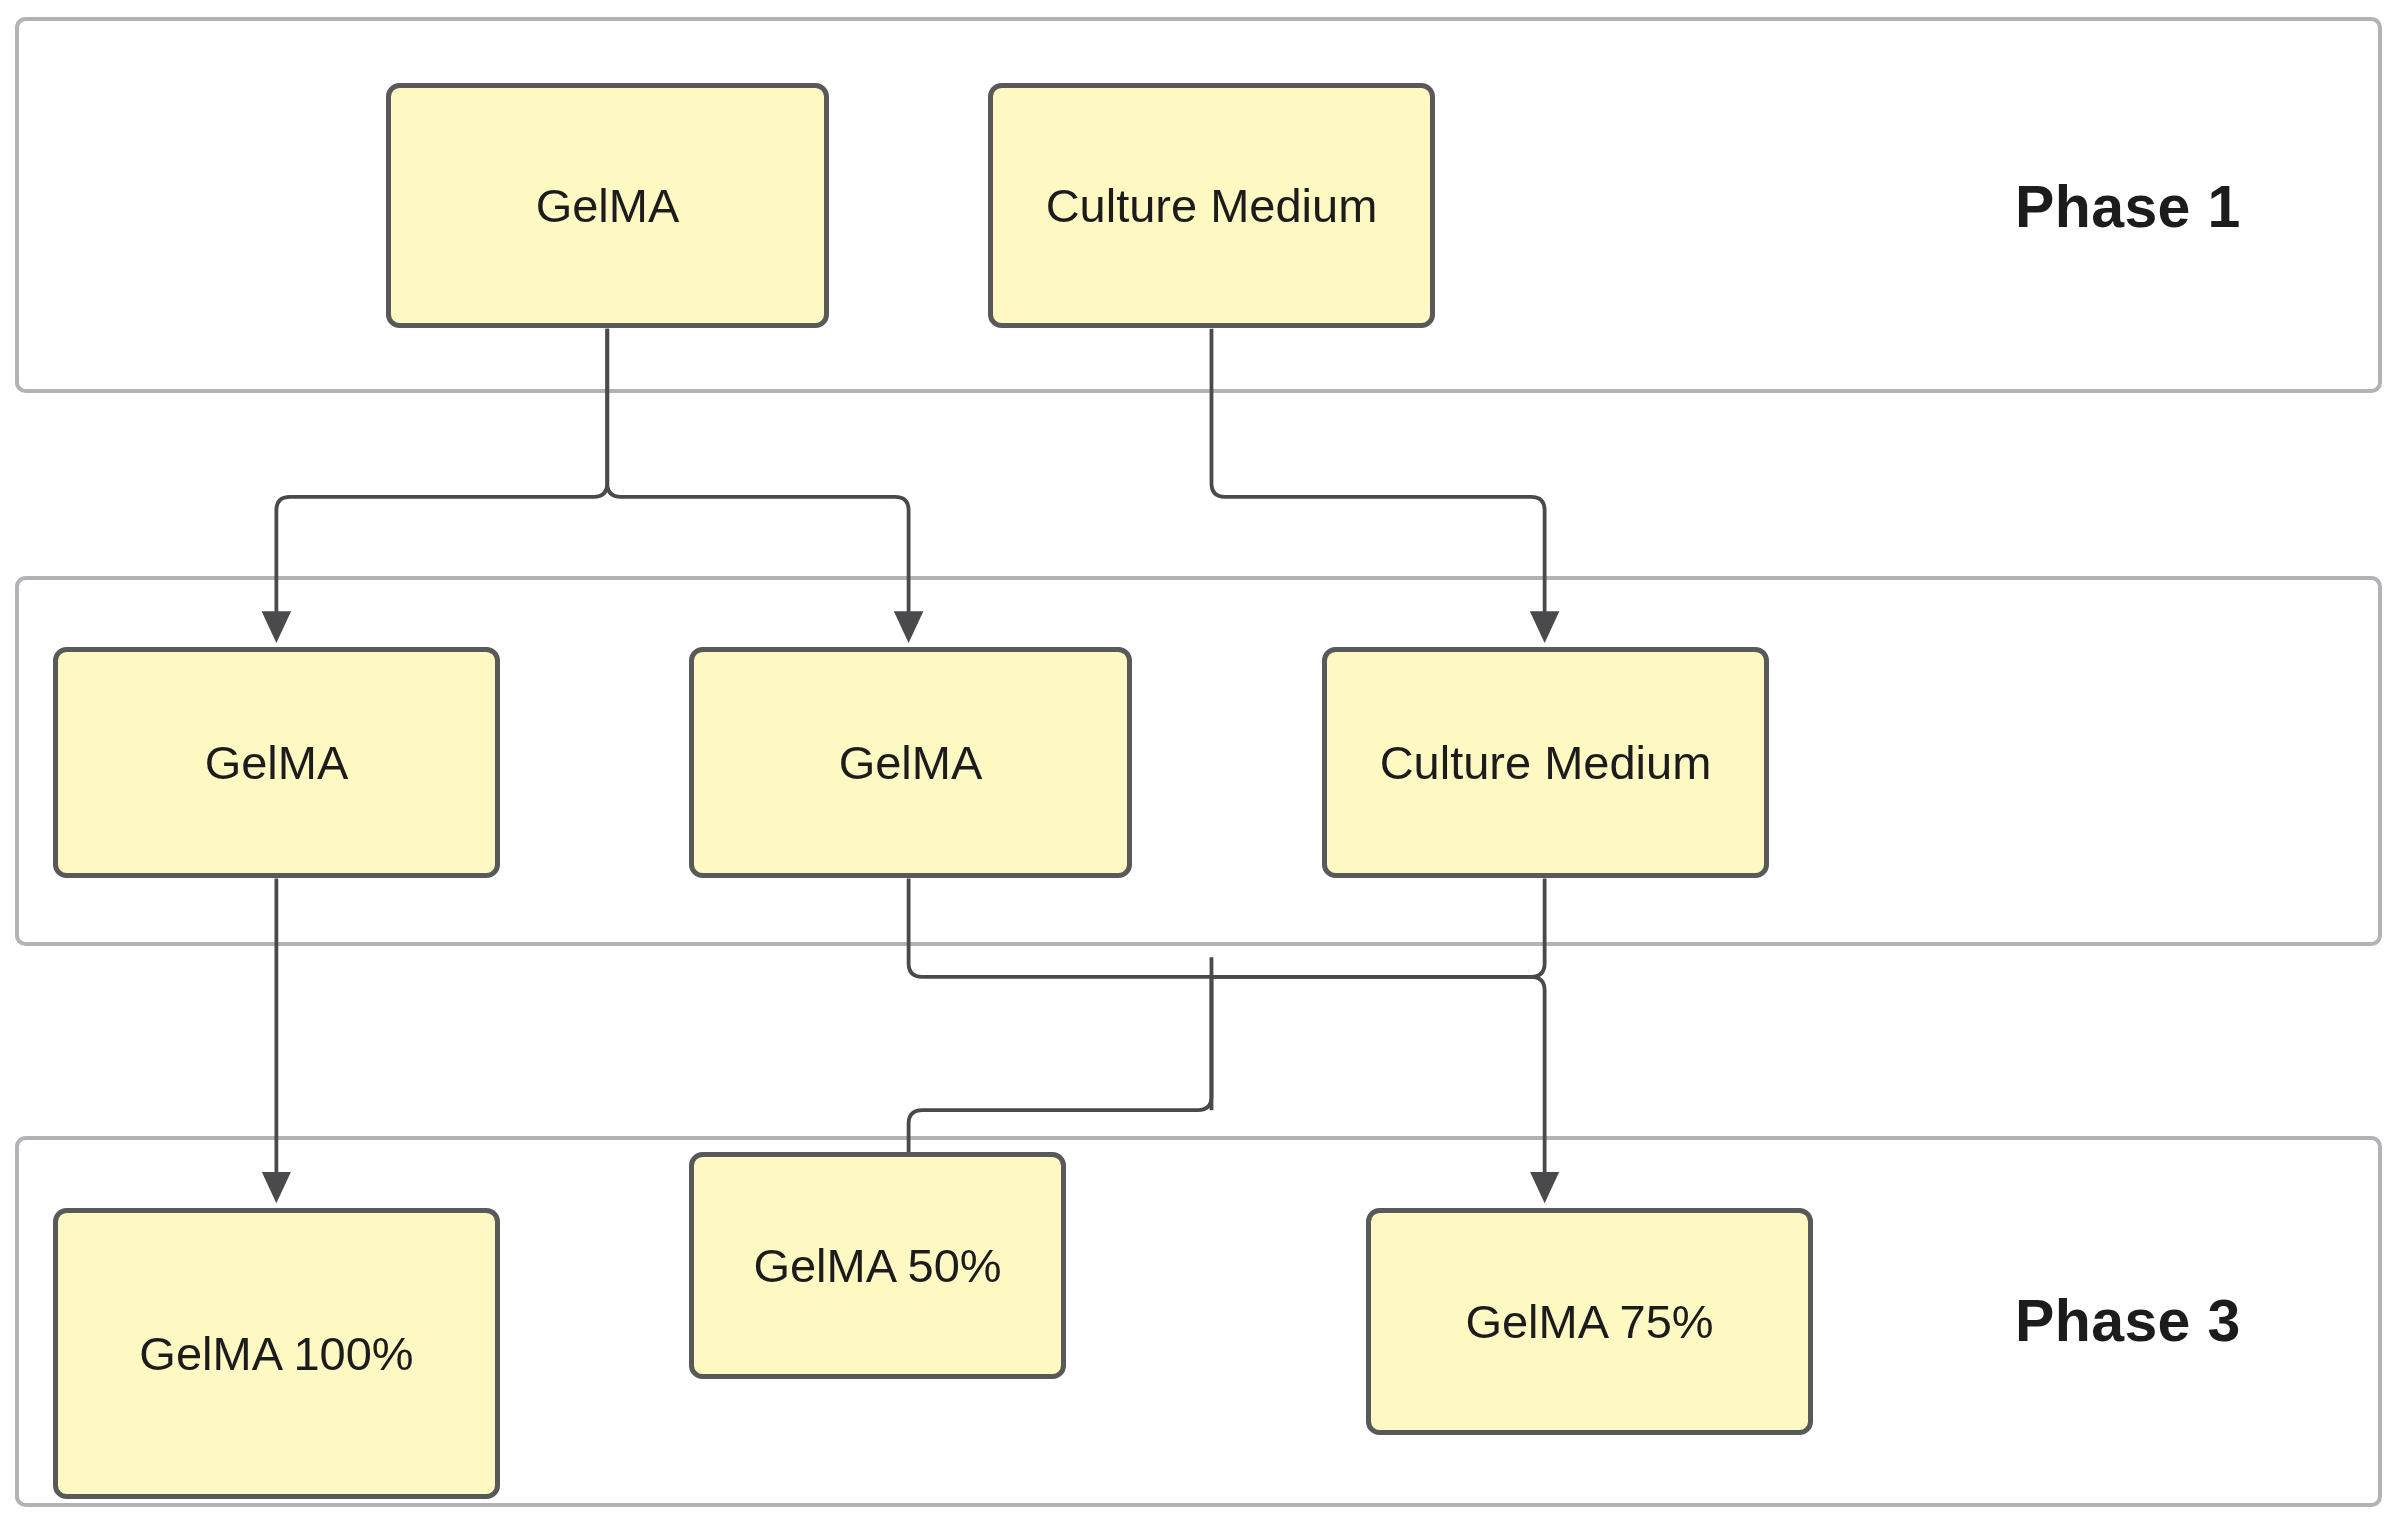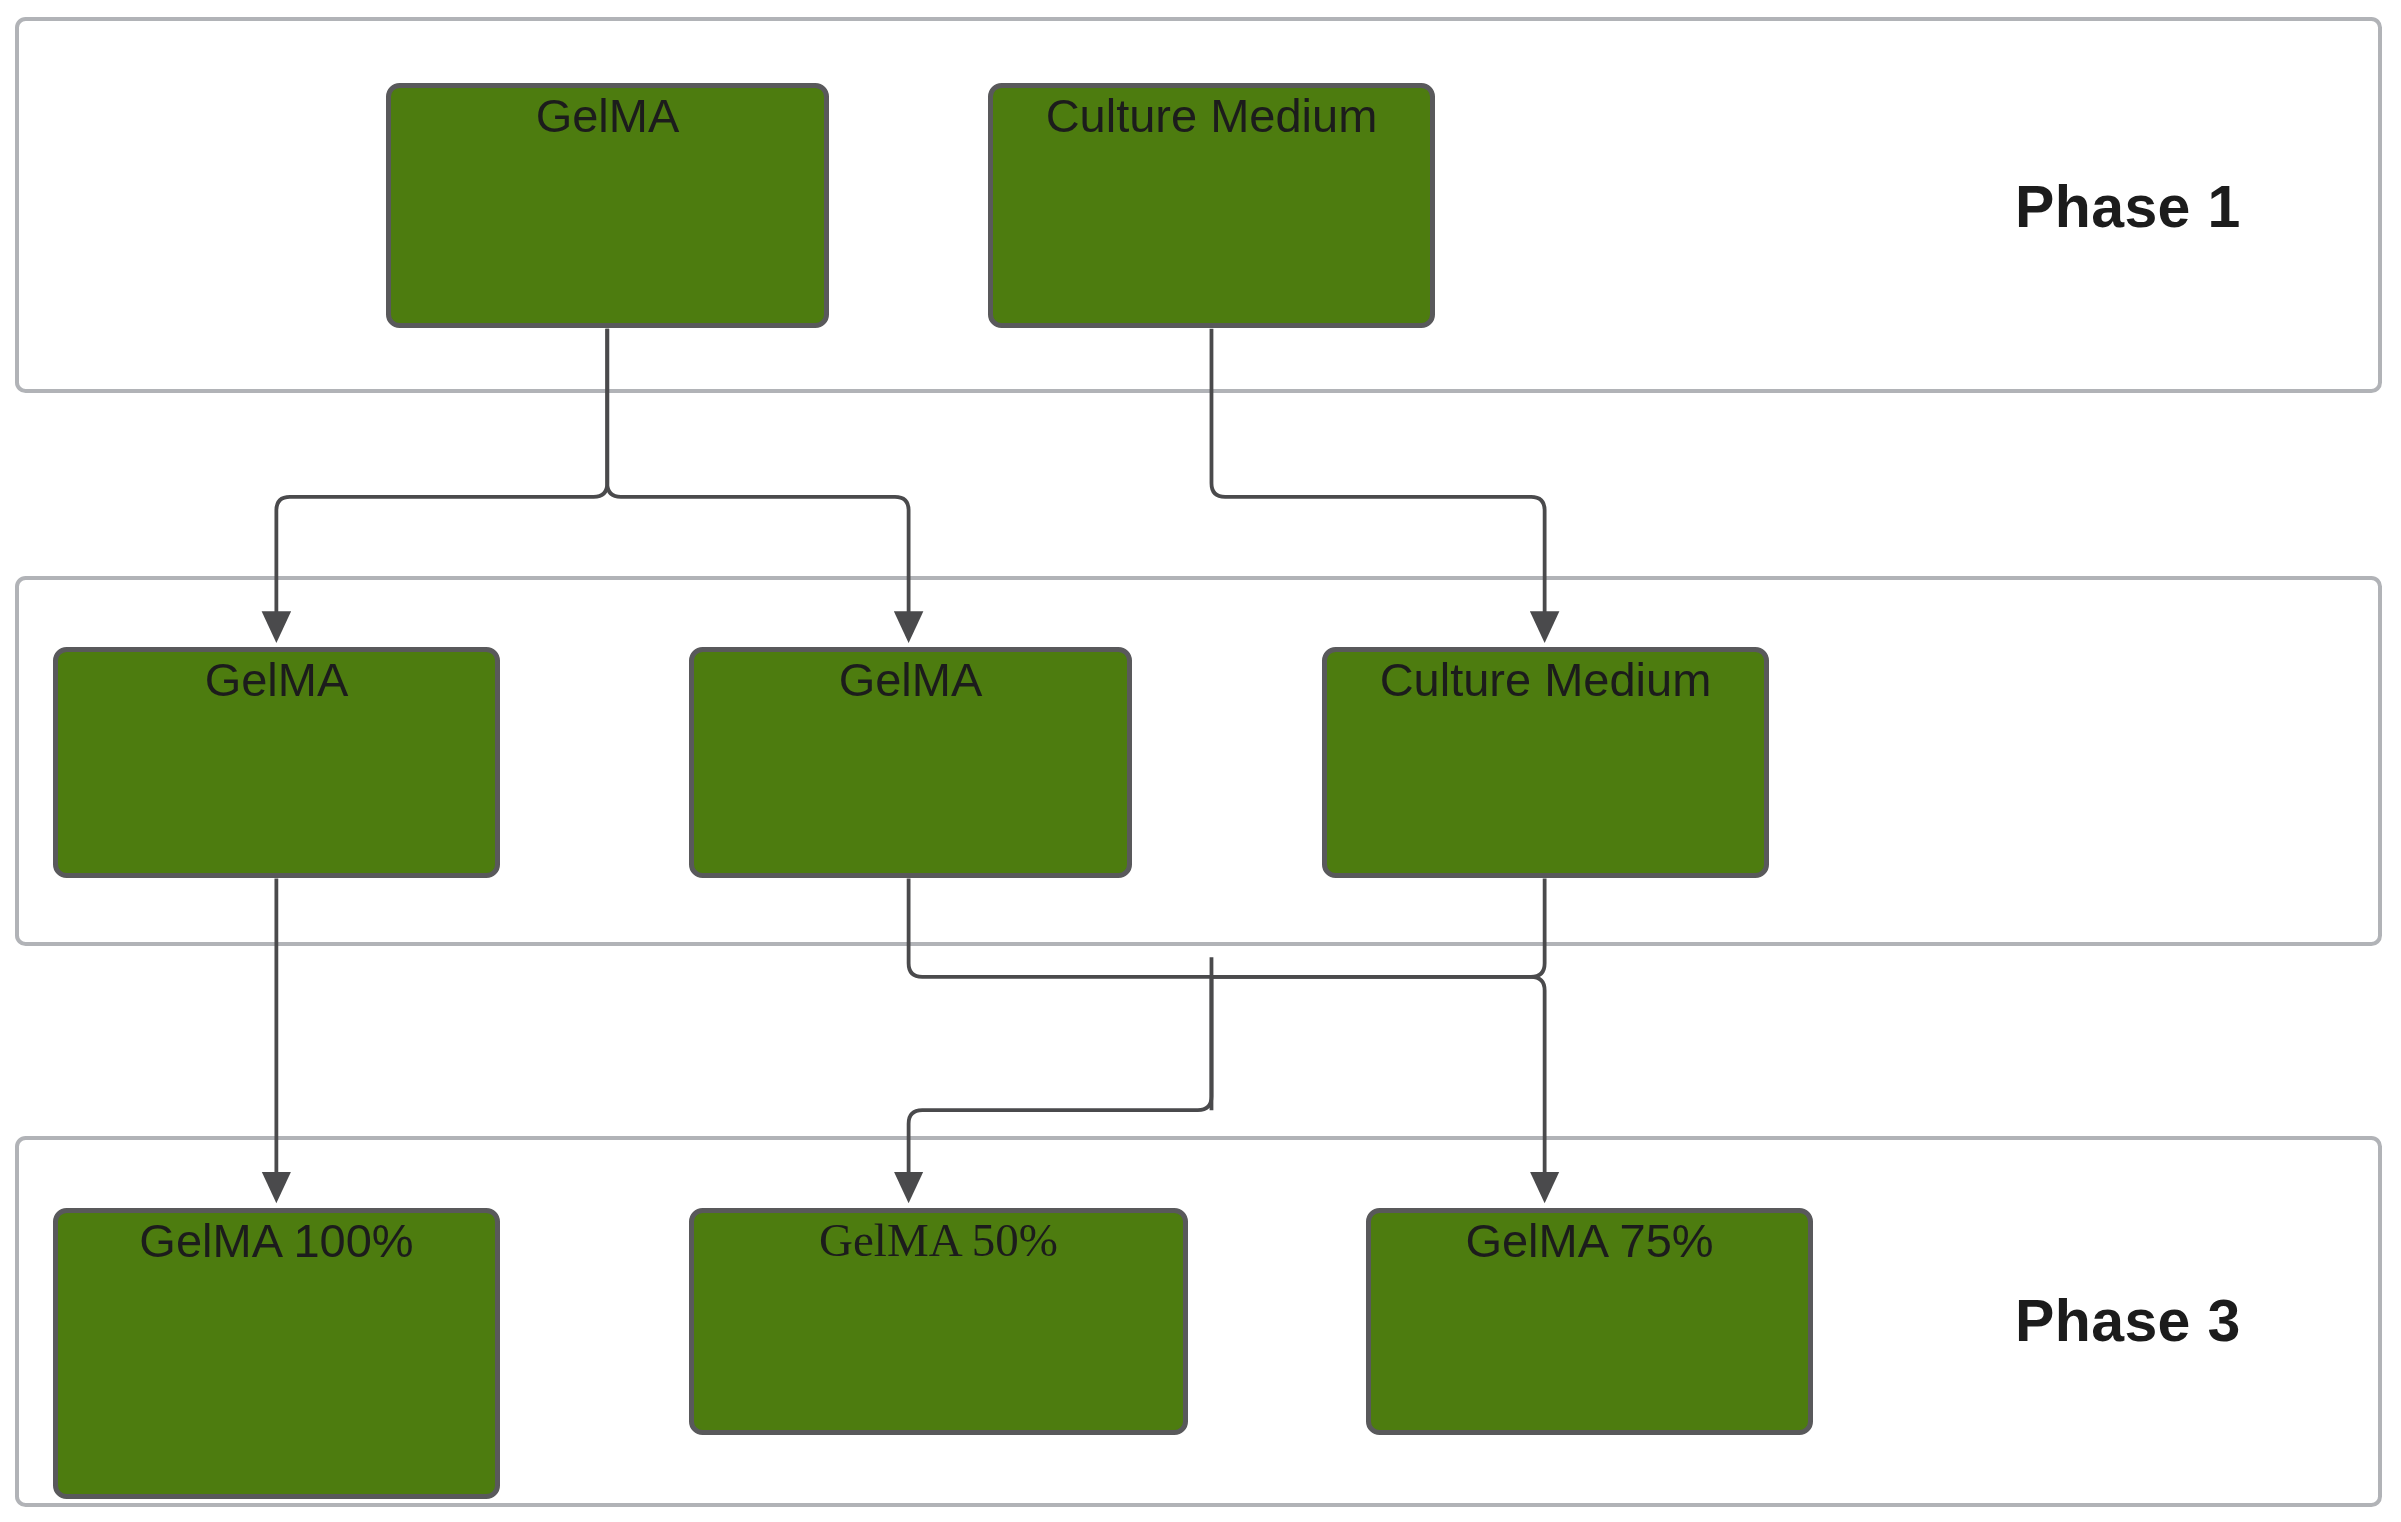--- a/index.html
+++ b/index.html
@@ -8,22 +8,22 @@
   #stage{position:absolute;left:0;top:0;width:2401px;height:1523px;}
   #wires{position:absolute;left:0;top:0;width:2401px;height:1523px;pointer-events:none;}
 
   .phase-band{position:absolute;border:4.5px solid #b1b3b7;border-radius:10.6px;
               background:#ffffff;box-sizing:border-box;}
 
   .phase-label{position:absolute;font-weight:bold;color:#1c1c1c;
                font-size:59px;letter-spacing:0.4px;white-space:nowrap;margin-left:31px;}
 
   .node{position:absolute;border:5.3px solid #59595b;border-radius:13.6px;
-        background:#4d7c0f;box-sizing:border-box;
-        display:flex;justify-content:center;
+        background:#fef9c3;box-sizing:border-box;
+        display:flex;align-items:center;justify-content:center;
         color:#1c1c1c;font-size:47px;white-space:nowrap;}
 </style>
 </head>
 <body>
 
 <div id="stage">
 
   <div class="phase-band" style="left:15px;top:16.7px;width:2367px;height:376px;"></div>
   <div class="phase-band" style="left:15px;top:576px;width:2367px;height:370px;"></div>
   <div class="phase-band" style="left:15px;top:1136px;width:2367px;height:371px;"></div>
@@ -72,21 +72,21 @@
 
   <div class="node" style="left:1322px;top:647px;width:447px;height:231px;">
     <span>Culture Medium</span>
   </div>
 
 
   <div class="node" style="left:53px;top:1208px;width:447px;height:291px;">
     <span>GelMA 100%</span>
   </div>
 
-  <div class="node" style="left:689px;top:1208px;width:499px;height:227px;font-family:Liberation Serif, serif;">
+  <div class="node" style="left:689px;top:1152px;width:377px;height:227px;">
     <span>GelMA 50%</span>
   </div>
 
   <div class="node" style="left:1322px;top:1208px;width:447px;height:227px;margin-left:44px;">
     <span>GelMA 75%</span>
   </div>
 
   <div class="phase-label" style="left:1984px;top:1287px;">Phase 3</div>
 
 </div>

